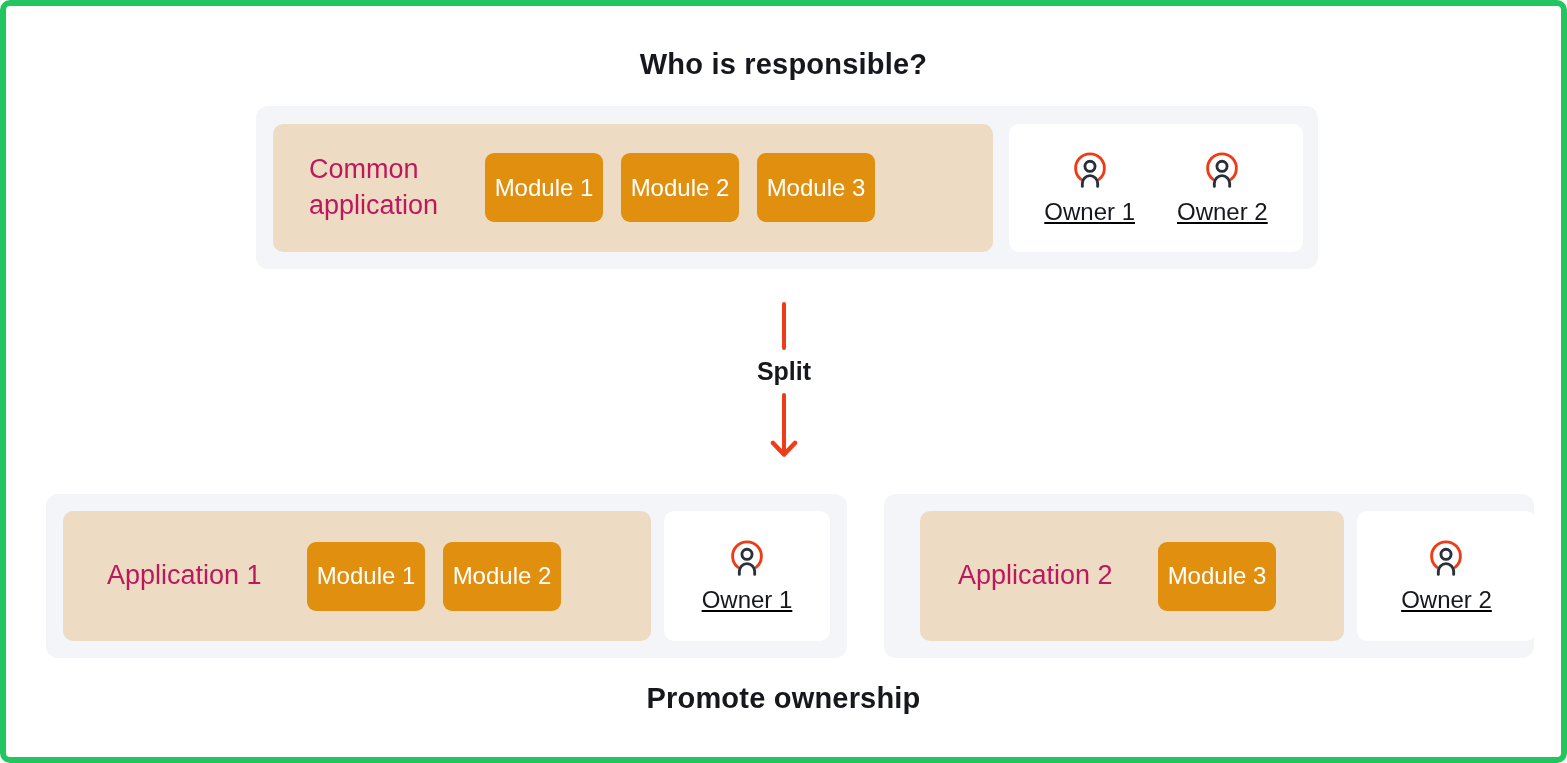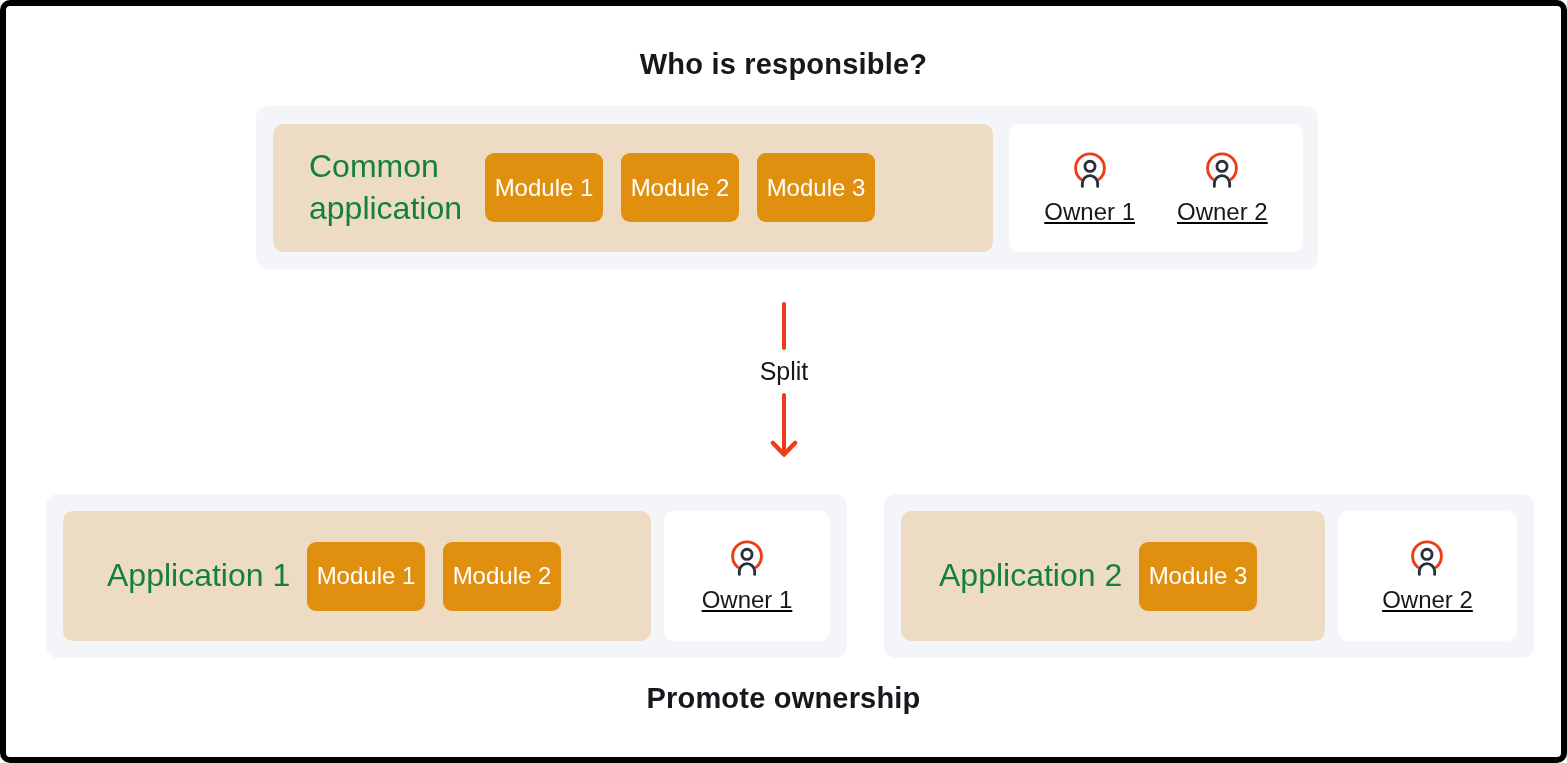--- a/index.html
+++ b/index.html
@@ -4,21 +4,21 @@
 <style>
   html, body { margin: 0; padding: 0; background: #ffffff; }
   body { font-family: "Liberation Sans", sans-serif; }
 
   .frame {
     position: relative;
     width: 1567px;
     height: 763px;
     box-sizing: border-box;
     background: #ffffff;
-    border: 6px solid #000000;
+    border: 6px solid #22c55e;
     border-radius: 10px;
     overflow: hidden;
   }
 
   .diagram-title {
     position: absolute;
     left: 0;
     width: 100%;
     text-align: center;
     font-size: 29px;
@@ -44,25 +44,25 @@
   .app-panel {
     background: #eddcc3;
     border-radius: 10px;
     display: flex;
     align-items: center;
     box-sizing: border-box;
     flex: none;
   }
   .group-top .app-panel { width: 720px; height: 128px; padding: 0 36px; gap: 18px; }
   .group-bl  .app-panel { width: 588px; height: 130px; padding: 0 44px; gap: 18px; }
-  .group-br  .app-panel { width: 424px; height: 130px; padding: 0 38px; gap: 18px; }
+  .group-br  .app-panel { width: 424px; height: 130px; padding: 0 38px; gap: 18px; margin-left: 19px; }
 
   .app-label {
-    font-size: 32px;
-    color: #15803d;
+    font-size: 27px;
+    color: #be185d;
     line-height: 1.3;
     flex: none;
   }
   .group-top .app-label { width: 158px; }
   .group-bl  .app-label, .group-br .app-label { width: 182px; white-space: nowrap; }
 
   .module-btn {
     width: 118px;
     height: 69px;
     background: #e0900e;
@@ -102,21 +102,21 @@
     left: 718px;
     top: 296px;
     width: 120px;
     display: flex;
     flex-direction: column;
     align-items: center;
   }
   .split-line { width: 4px; background: #ef3c18; border-radius: 2px; flex: none; }
   .split-line-top { height: 48px; }
   .split-line-bottom { height: 62px; }
-  .split-label { font-size: 25px; font-weight: 400; color: #16181d; margin: 7px 0; }
+  .split-label { font-size: 25px; font-weight: 700; color: #16181d; margin: 7px 0; }
   .split-arrowhead { margin-top: -15px; flex: none; }
 </style>
 </head>
 <body>
 
 <div class="frame">
 
   <div class="diagram-title title-top">Who is responsible?</div>
 
   <div class="group group-top">

